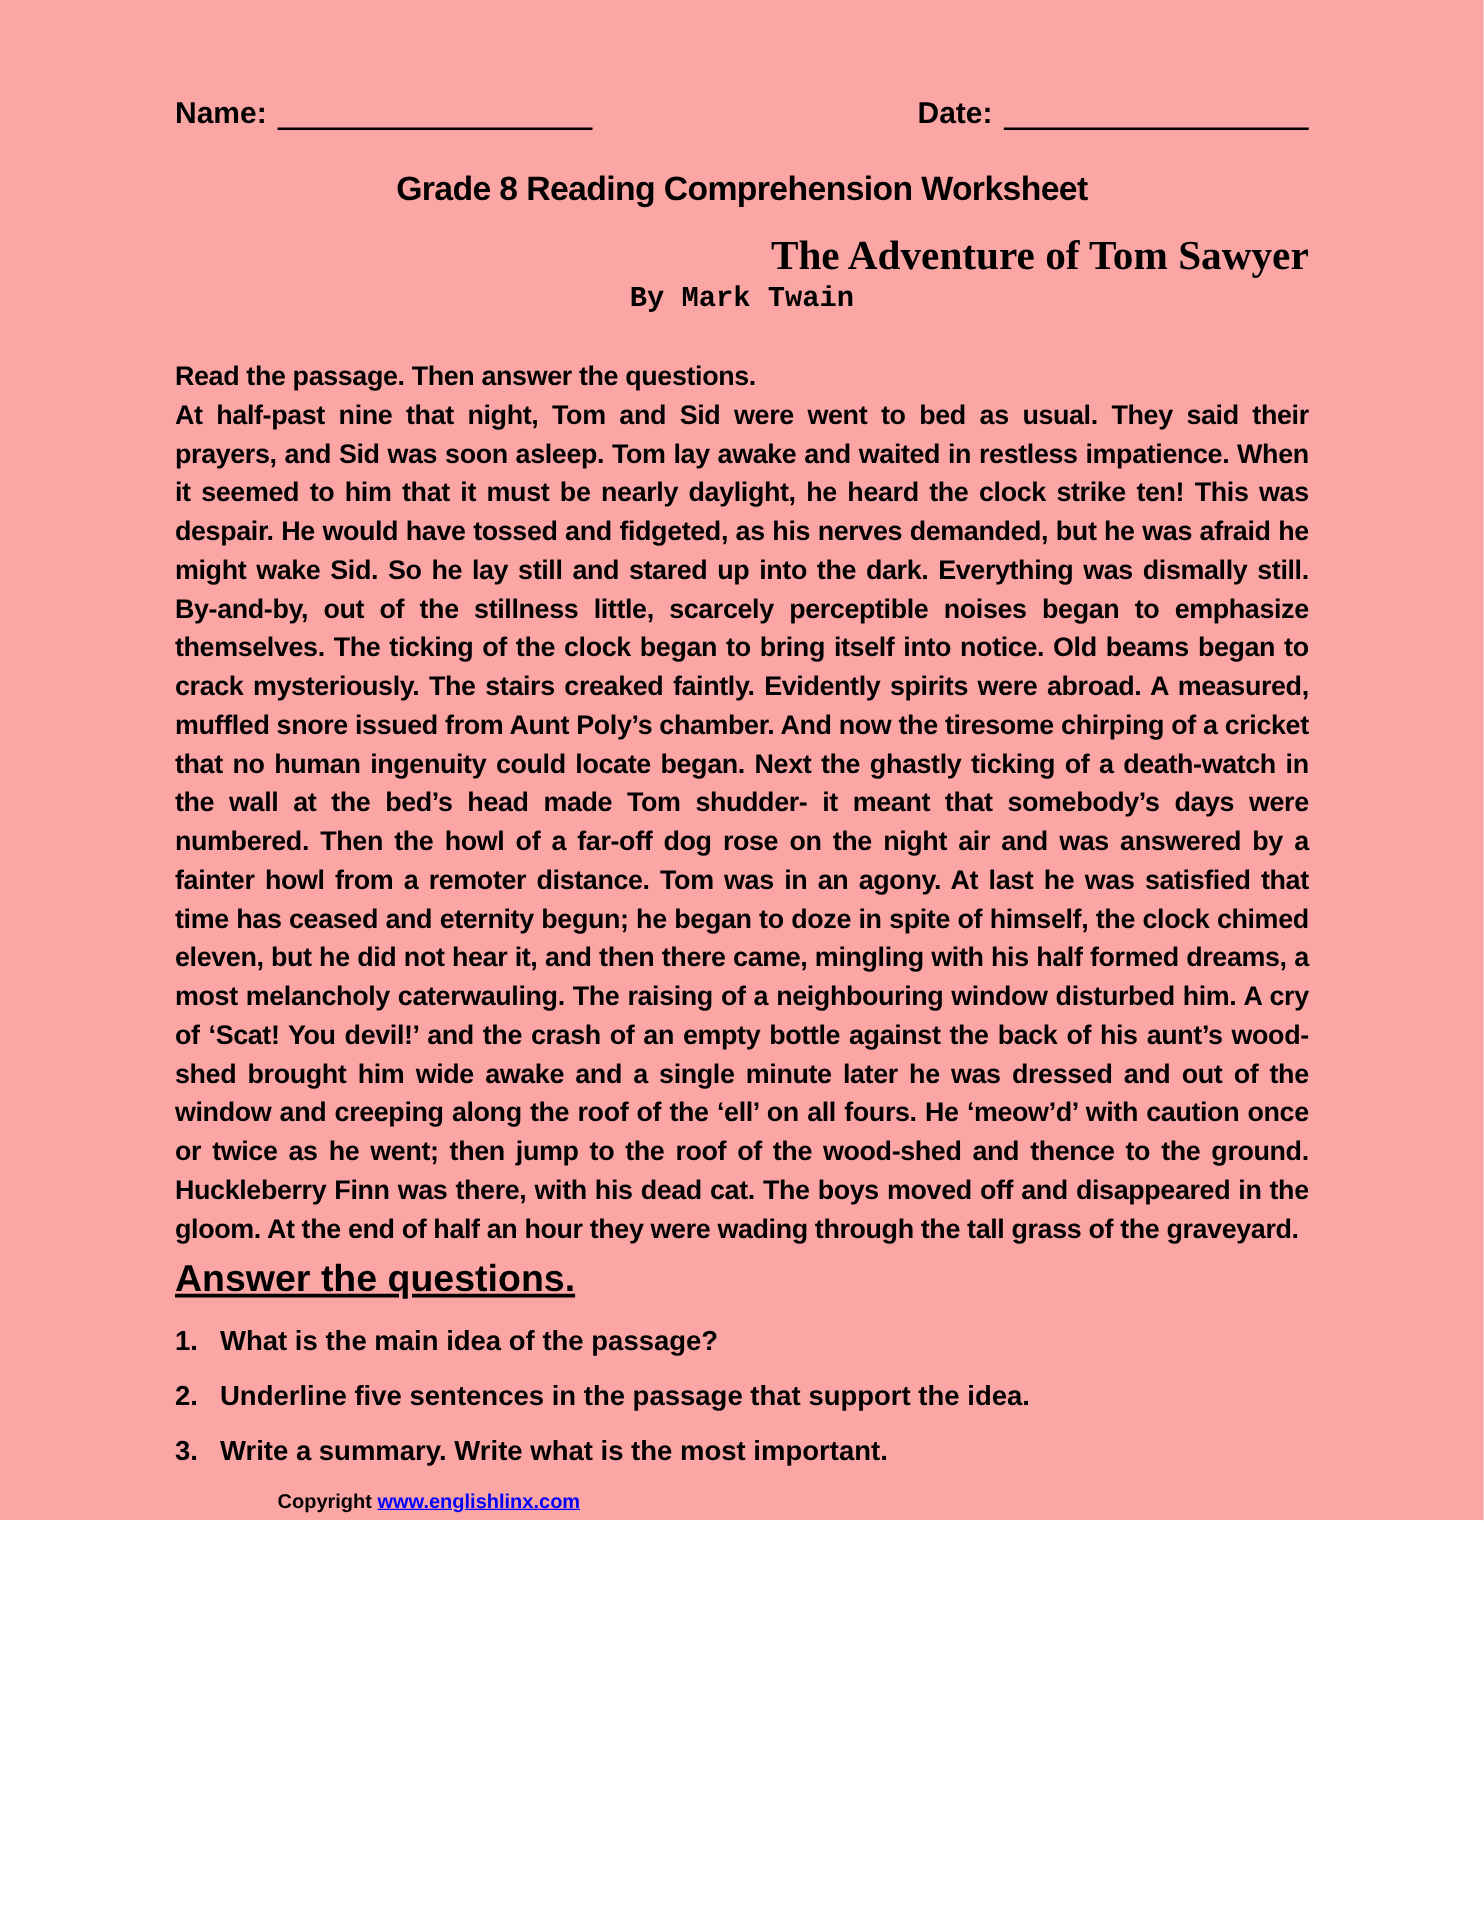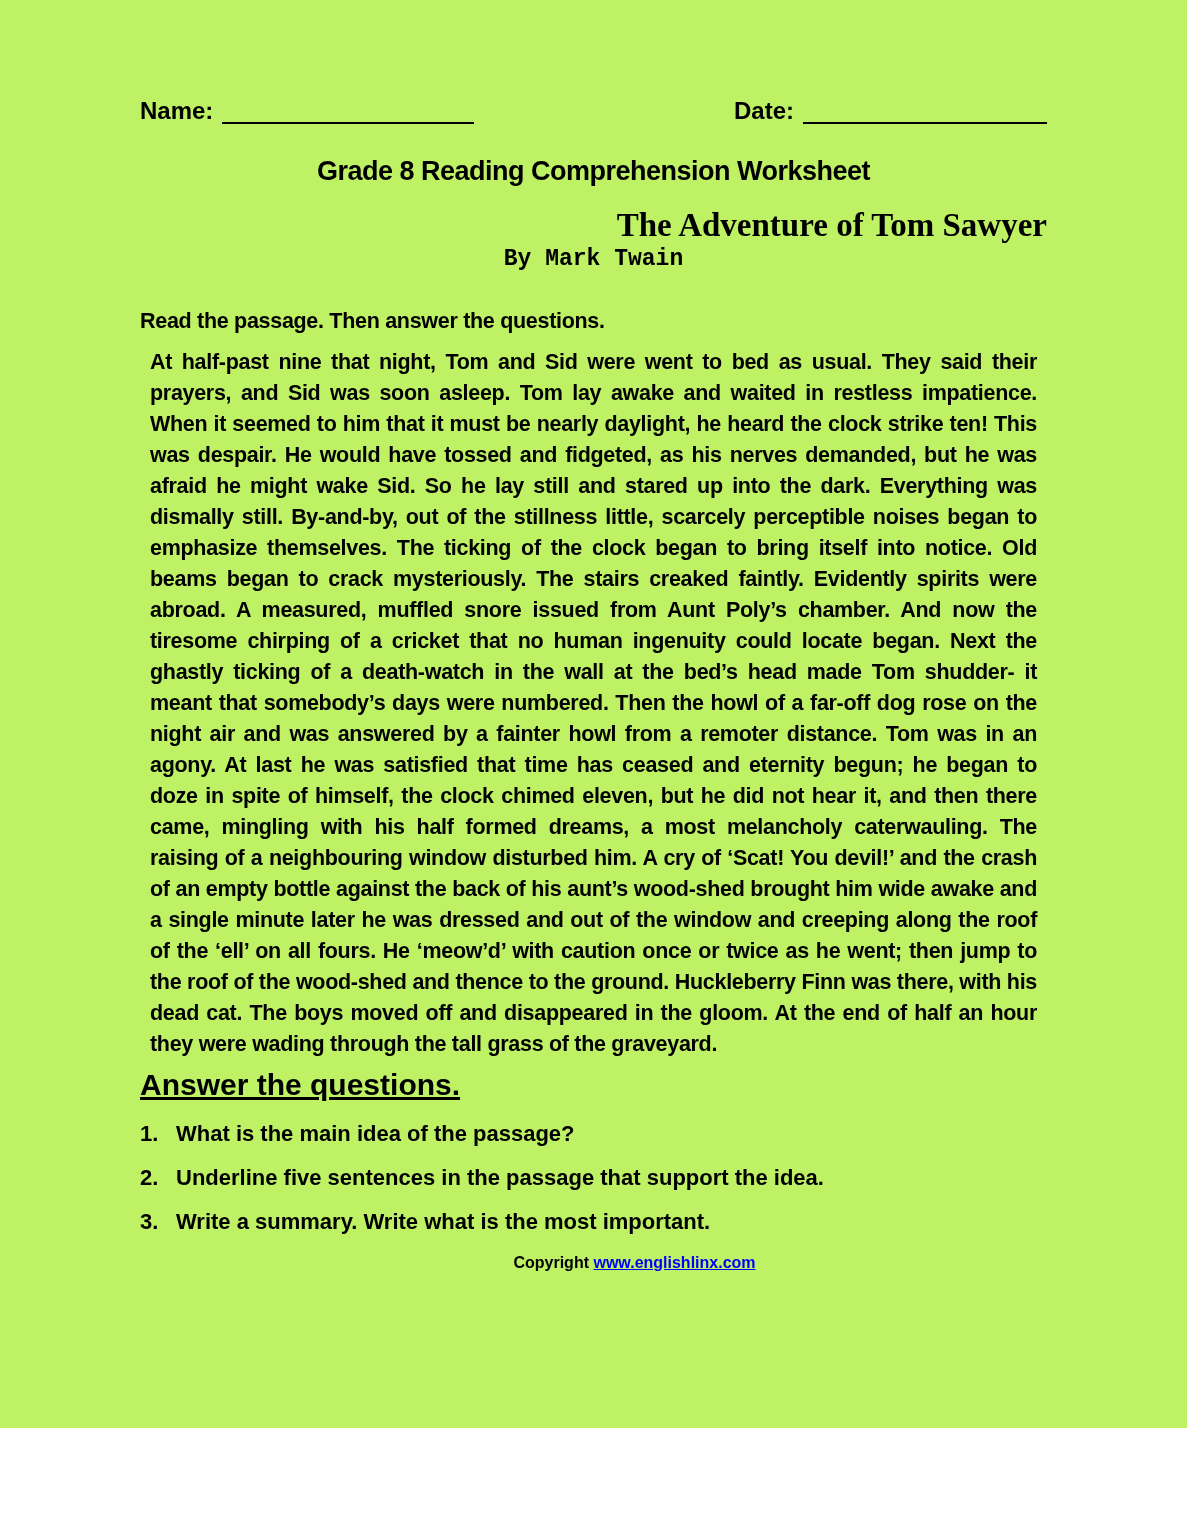--- a/index.html
+++ b/index.html
@@ -9,24 +9,24 @@
   }
   body {
     width: 1187px;
     height: 1536px;
     font-family: "Liberation Sans", sans-serif;
     color: #000000;
   }
   .page {
     box-sizing: border-box;
     width: 1187px;
-    height: 1428px;
-    padding: 98px 140px 0 140px;
+    height: 1216px;
+    padding: 78px 140px 0 140px;
     overflow: hidden;
-    background: #bef264;
+    background: #fca5a5;
   }
 
   
   .name-date-row {
     display: flex;
     justify-content: space-between;
     align-items: flex-end;
   }
   .fill-field {
     display: flex;
@@ -72,21 +72,21 @@
 
   
   .instructions {
     margin: 33px 0 0 0;
     font-size: 21.5px;
     font-weight: bold;
     letter-spacing: -0.3px;
     line-height: 31px;
   }
   .passage {
-    margin: 10px;
+    margin: 0;
     font-size: 21.5px;
     font-weight: bold;
     letter-spacing: -0.3px;
     line-height: 31px;
     text-align: justify;
   }
 
   
   .questions-heading {
     margin: 12px 0 0 0;
@@ -108,21 +108,21 @@
     margin-bottom: 18px;
   }
   .question-number {
     width: 36px;
     flex-shrink: 0;
   }
 
   
   .footer {
     margin-top: 4px;
-    text-align: center;
+    text-align: left;
     padding-left: 82px;
     font-size: 16px;
     font-weight: bold;
     line-height: 19px;
   }
   .footer-link {
     color: #0000FF;
     text-decoration: underline;
     cursor: pointer;
   }

